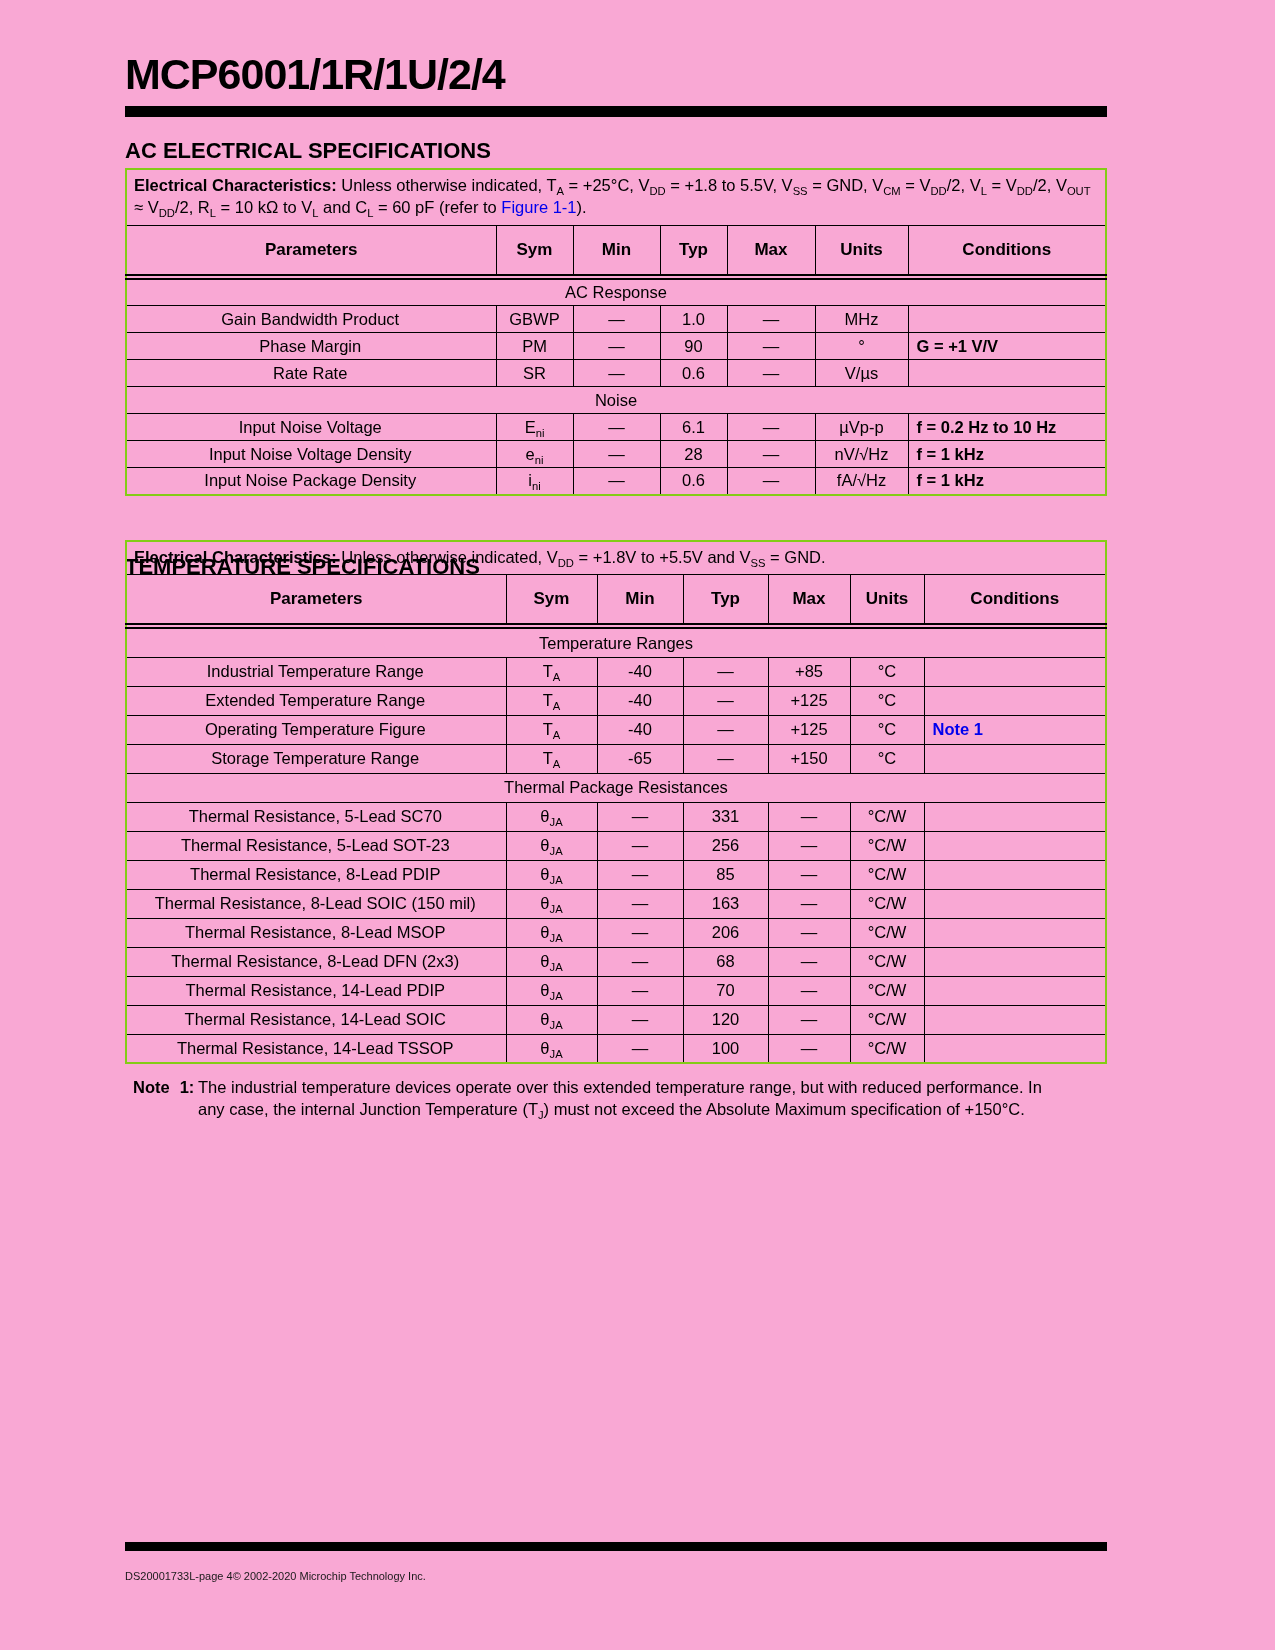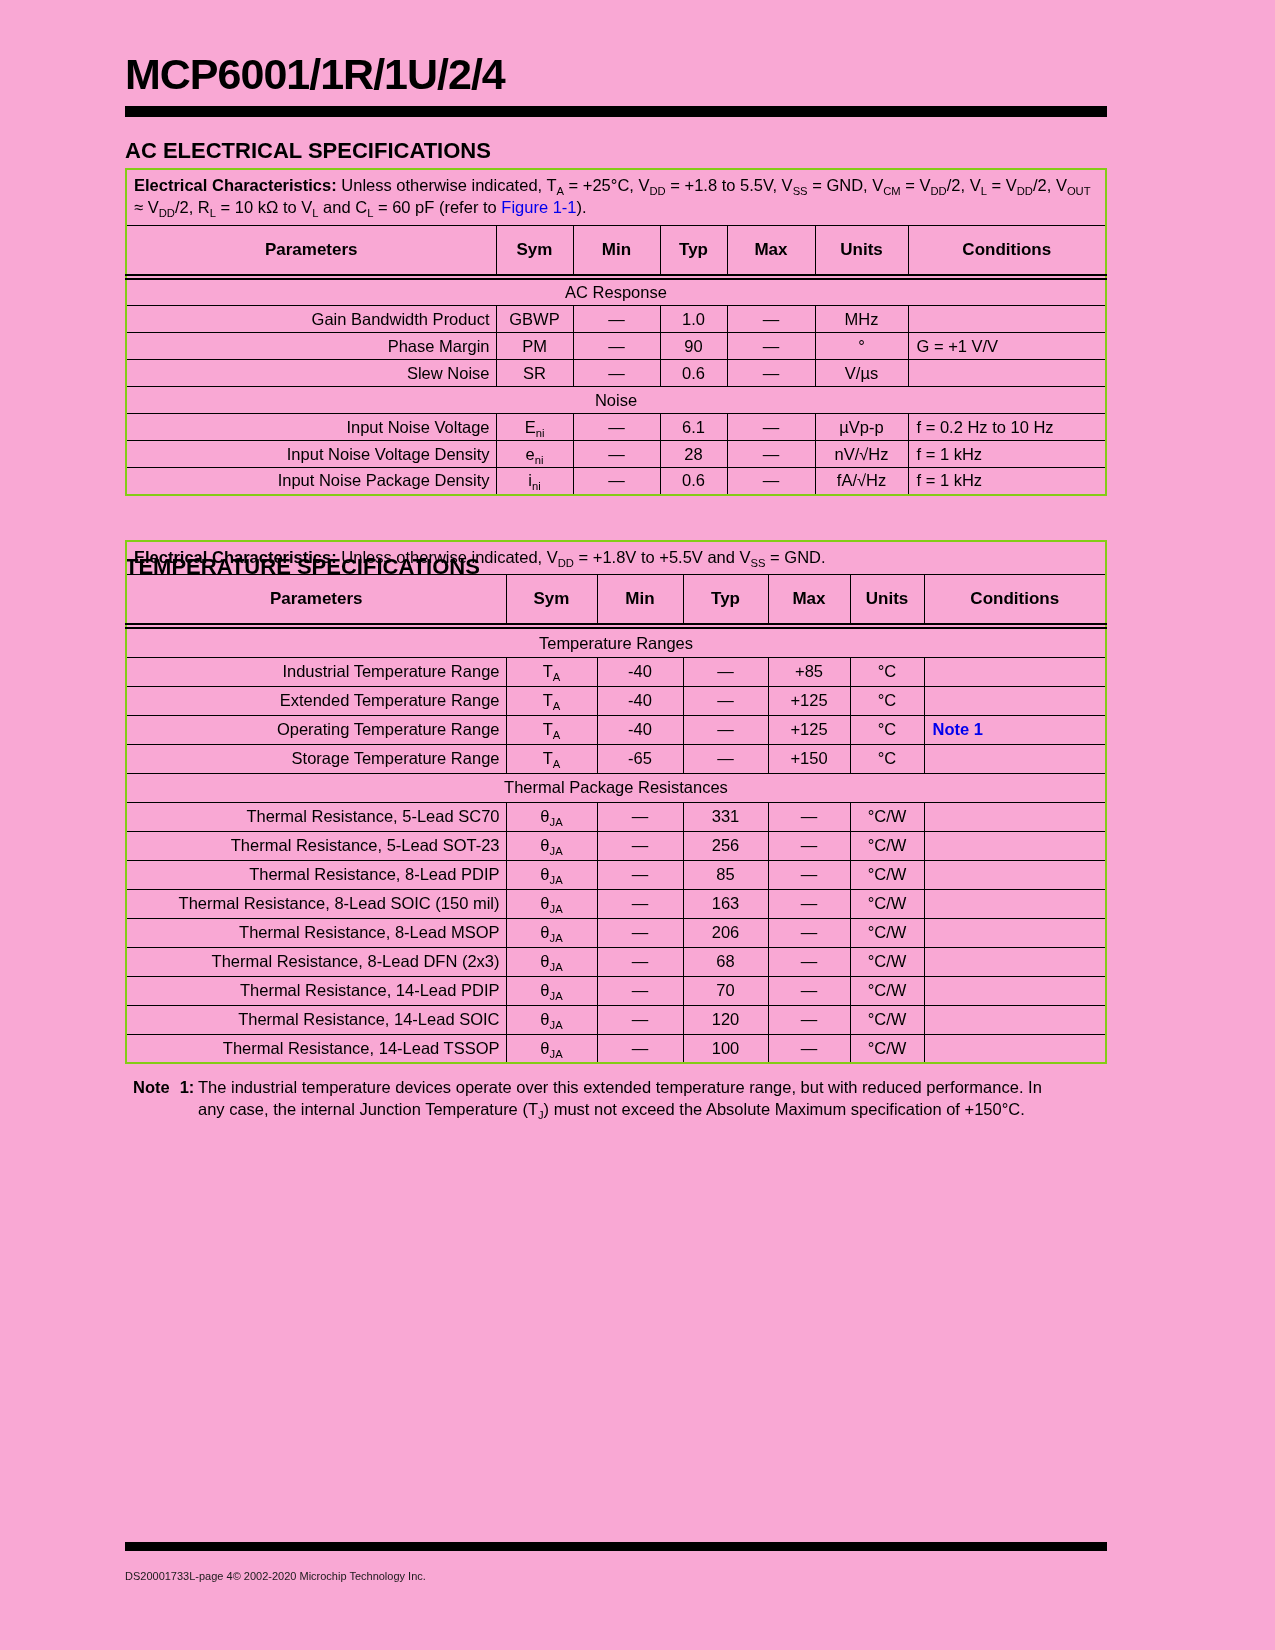--- a/index.html
+++ b/index.html
@@ -49,22 +49,22 @@
   }
   .head-row th + th { border-left:1.5px solid #000; }
   .gap-row td { height:4px; border-bottom:2px solid #000; }
 
   table.spec tbody td {
     border-bottom:1.5px solid #000; vertical-align:middle;
     padding:2px 6px; text-align:center;
   }
   .ac   tbody td { height:27px; }
   .temp tbody td { height:29px; }
-  table.spec tbody td.c0 { text-align:right; padding-left:4px; }
-  table.spec tbody td.c6 { text-align:left; padding-left:8px; }
+  table.spec tbody td.c0 { text-align:center; padding-left:4px; }
+  table.spec tbody td.c6 { text-align:left; padding-left:8px;font-weight:bold; }
   table.spec tbody td + td { border-left:1.5px solid #000; }
   sub { font-size:0.68em; line-height:0; }
   .link { color:var(--link,#0000EE); }
 
   
   .footnote { position:absolute; left:133px; top:1077px; width:930px;
     font-size:16.5px; line-height:1.32; }
   .footnote .note-label { position:absolute; left:0; top:0; font-weight:bold;
     letter-spacing:0; }
   .footnote .note-label .sp { display:inline-block; width:10px; }
@@ -133,21 +133,21 @@
         <tr>
           <td class="c0">Phase Margin</td>
           <td class="c1">PM</td>
           <td class="c2">—</td>
           <td class="c3">90</td>
           <td class="c4">—</td>
           <td class="c5">°</td>
           <td class="c6">G = +1 V/V</td>
         </tr>
         <tr>
-          <td class="c0">Slew Noise</td>
+          <td class="c0">Rate Rate</td>
           <td class="c1">SR</td>
           <td class="c2">—</td>
           <td class="c3">0.6</td>
           <td class="c4">—</td>
           <td class="c5">V/µs</td>
           <td class="c6"></td>
         </tr>
         <tr>
           <td colspan="7">Noise</td>
         </tr>
@@ -226,21 +226,21 @@
         <tr>
           <td class="c0">Extended Temperature Range</td>
           <td class="c1">T<sub>A</sub></td>
           <td class="c2">-40</td>
           <td class="c3">—</td>
           <td class="c4">+125</td>
           <td class="c5">°C</td>
           <td class="c6"></td>
         </tr>
         <tr>
-          <td class="c0">Operating Temperature Range</td>
+          <td class="c0">Operating Temperature Figure</td>
           <td class="c1">T<sub>A</sub></td>
           <td class="c2">-40</td>
           <td class="c3">—</td>
           <td class="c4">+125</td>
           <td class="c5">°C</td>
           <td class="c6"><b><span class="link">Note 1</span></b></td>
         </tr>
         <tr>
           <td class="c0">Storage Temperature Range</td>
           <td class="c1">T<sub>A</sub></td>

